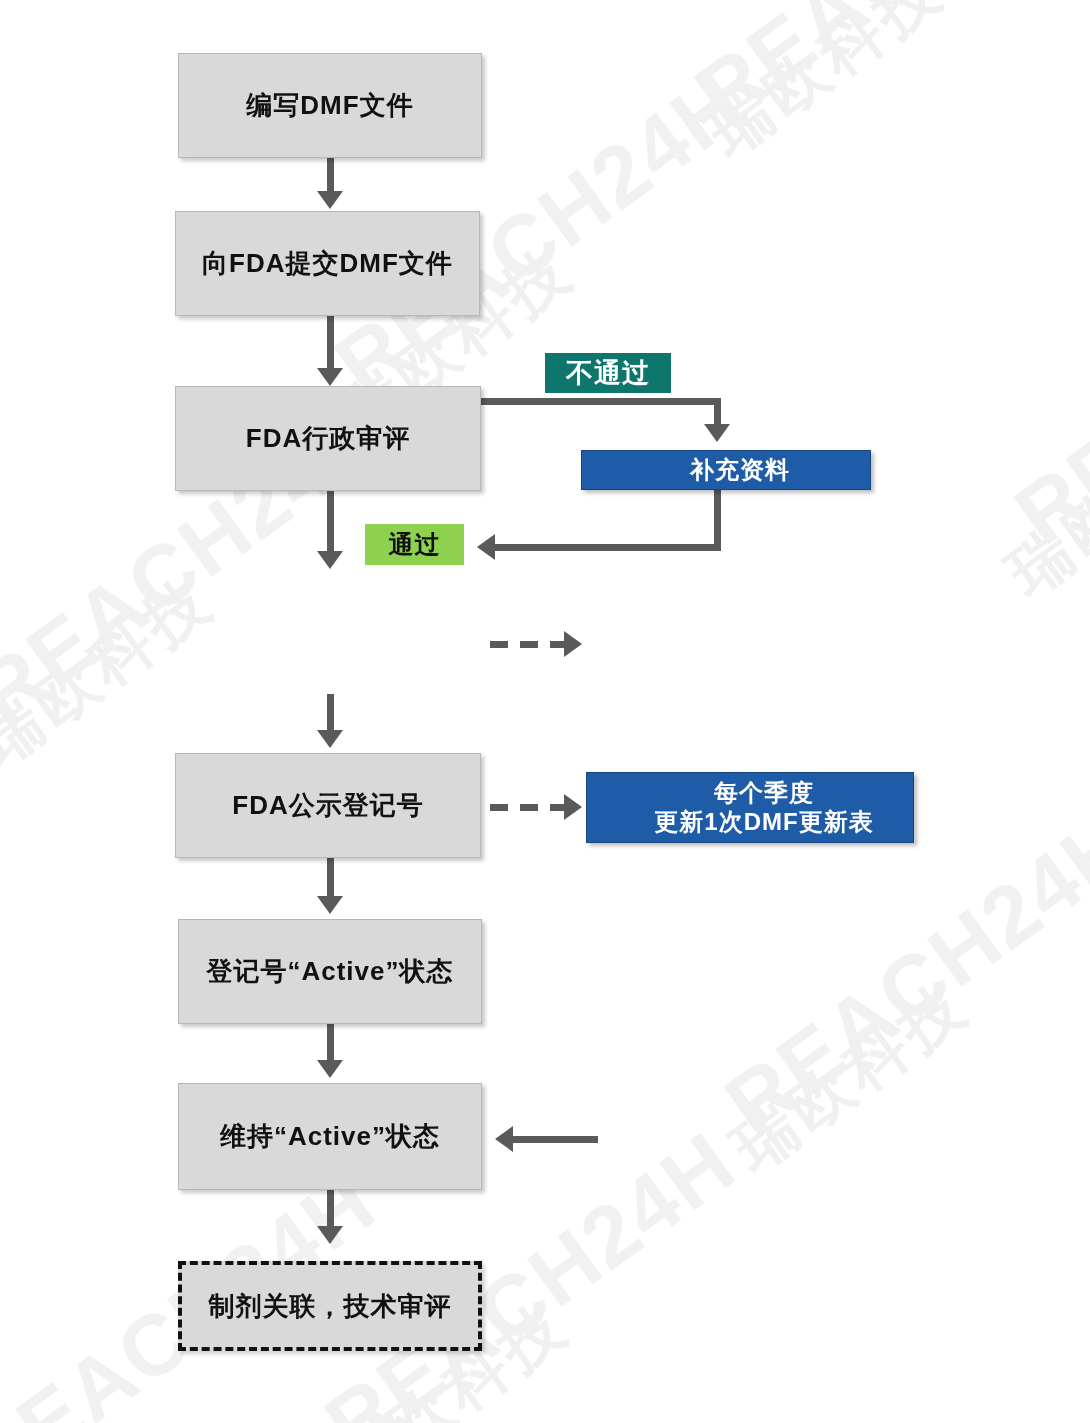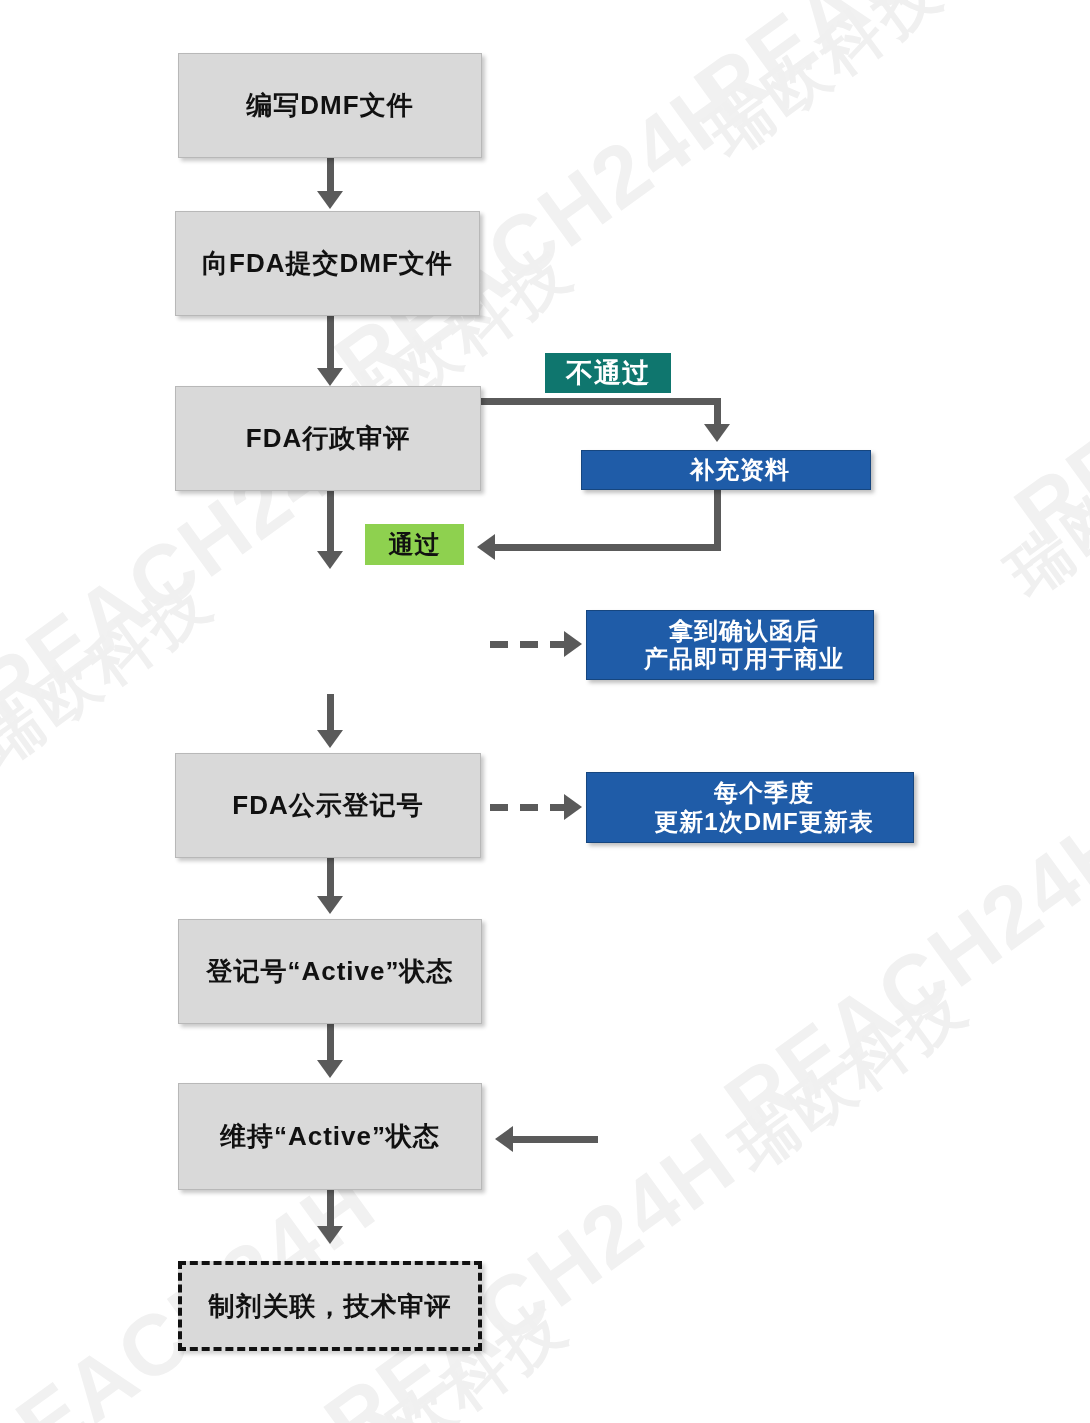--- a/index.html
+++ b/index.html
@@ -189,26 +189,20 @@
 
   <div class="node blue" style="left:581px;top:450px;width:290px;height:40px;">
     <span>补充资料</span>
   </div>
 
   <div class="node green-tag" style="left:365px;top:524px;width:99px;height:41px;">
     <span>通过</span>
   </div>
 
 
-  <div class="node blue" style="left:586px;top:610px;width:288px;height:70px;">
-    <span class="lines">
-      <span>拿到确认函后</span>
-      <span>产品即可用于商业</span>
-    </span>
-  </div>
 
   <div class="node gray" style="left:175px;top:753px;width:306px;height:105px;">
     <span>FDA公示登记号</span>
   </div>
 
   <div class="node blue" style="left:586px;top:772px;width:328px;height:71px;">
     <span class="lines">
       <span>每个季度</span>
       <span>更新1次DMF更新表</span>
     </span>

